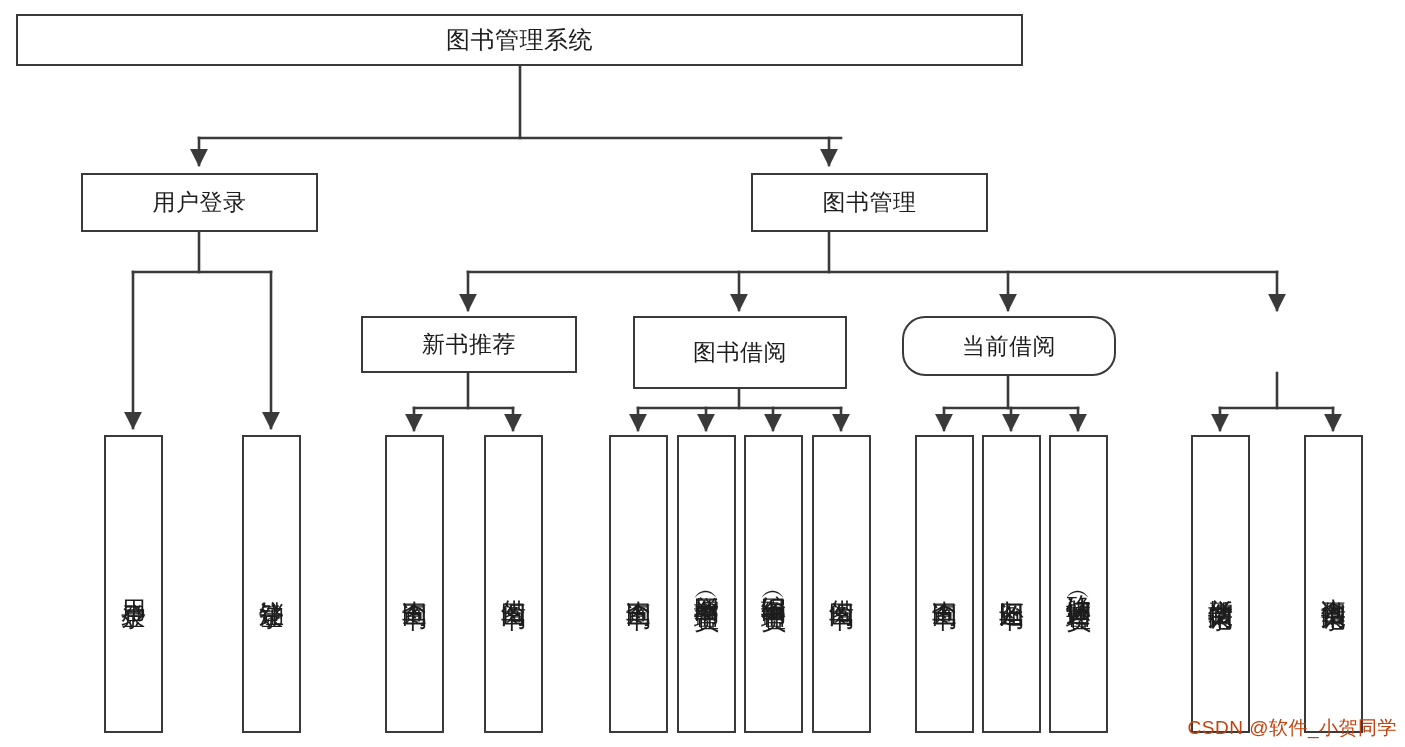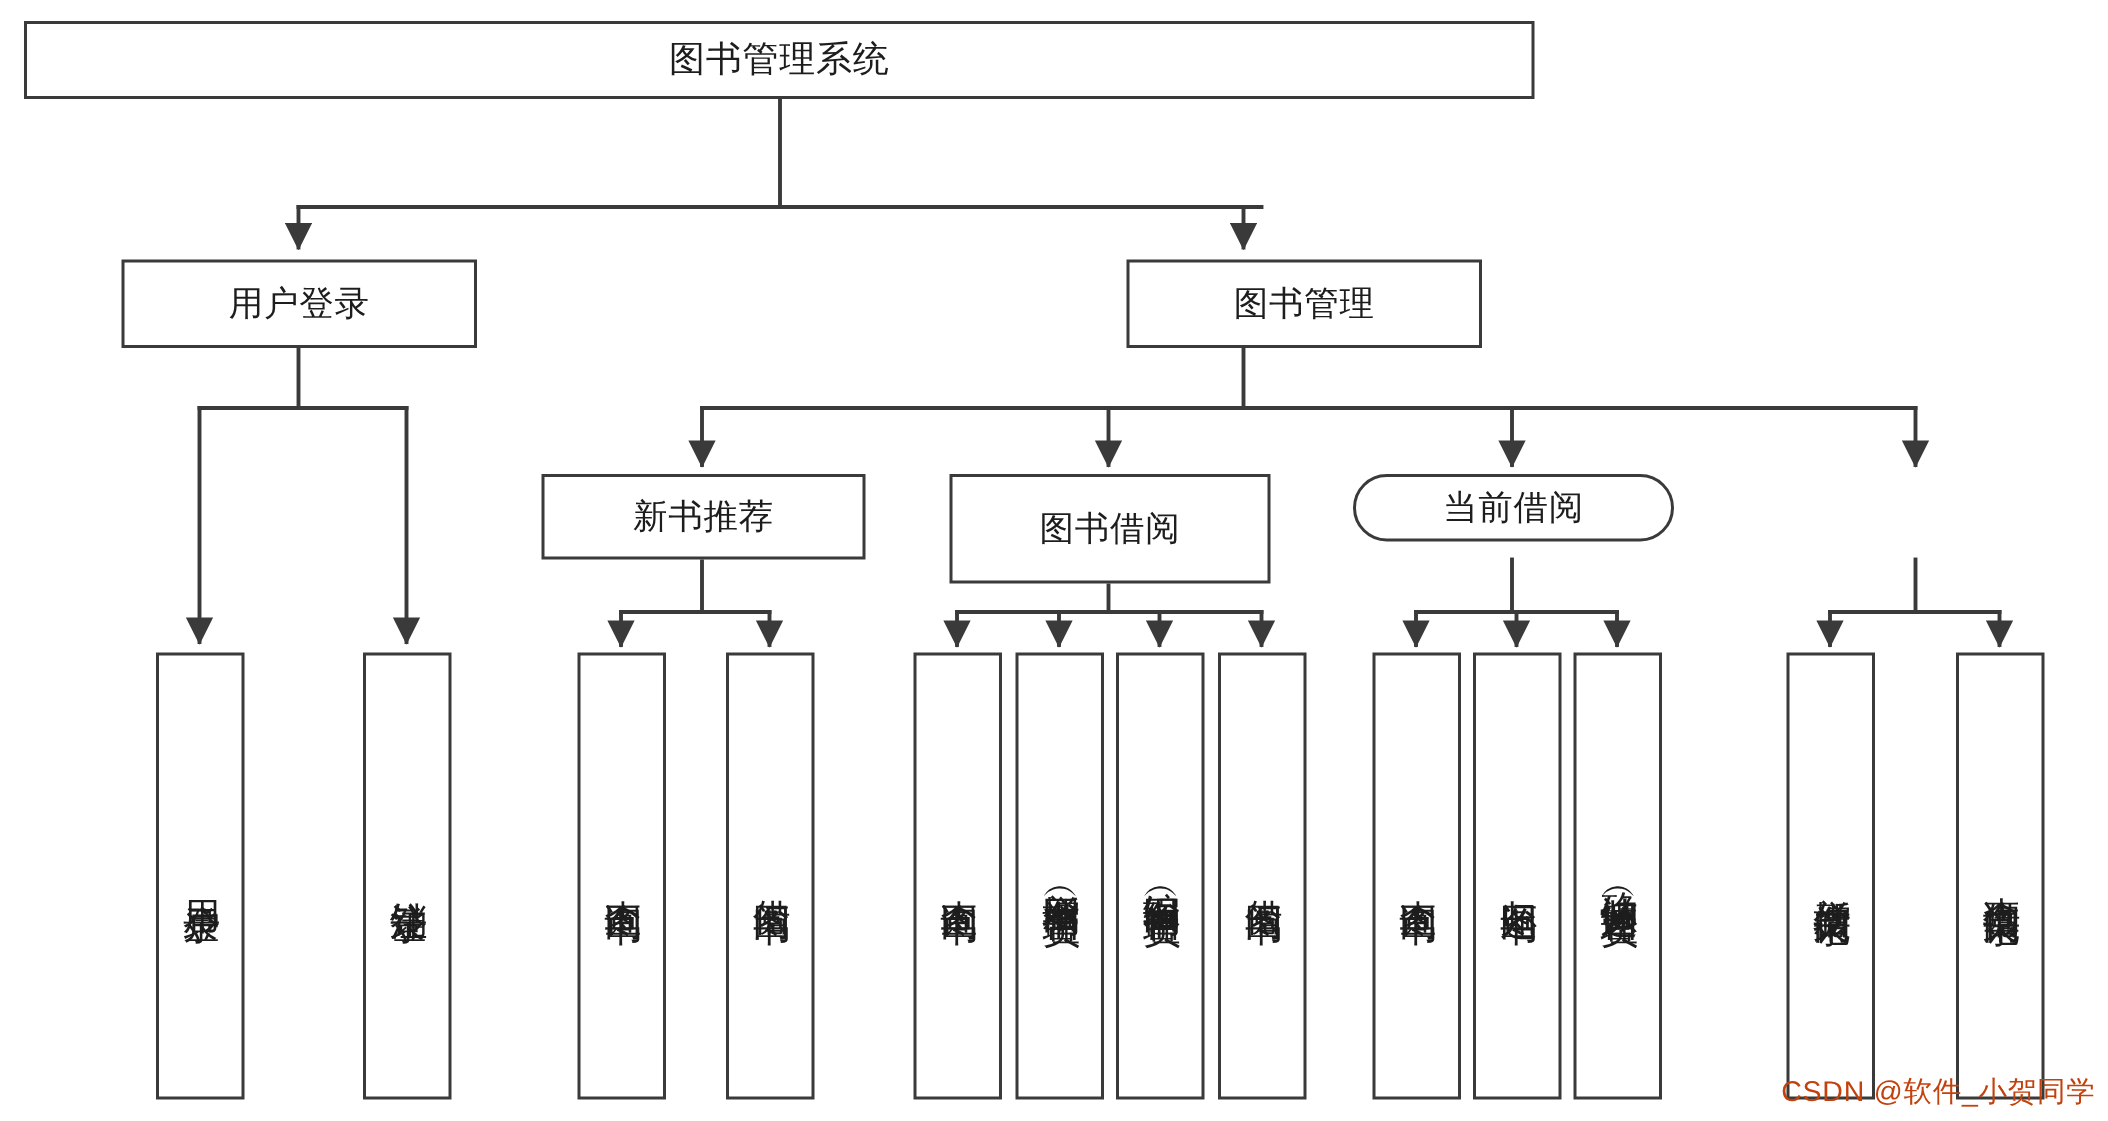--- a/index.html
+++ b/index.html
@@ -142,21 +142,21 @@
   </div>
 
   <div class="node horiz" style="left:361px; top:316px; width:216px; height:57px;">
     <span class="lbl">新书推荐</span>
   </div>
 
   <div class="node horiz" style="left:633px; top:316px; width:214px; height:73px;">
     <span class="lbl">图书借阅</span>
   </div>
 
-  <div class="node horiz" style="left:902px; top:316px; width:214px; height:45px;border-radius:23px;">
+  <div class="node horiz" style="left:902px; top:316px; width:214px; height:60px;border-radius:23px;">
     <span class="lbl">当前借阅</span>
   </div>
 
 
   <div class="node vert" style="left:104px; top:435px; width:59px; height:298px;">
     <span class="lbl">用户登录</span>
   </div>
 
   <div class="node vert" style="left:242px; top:435px; width:59px; height:298px;">
     <span class="lbl">注销登录</span>

